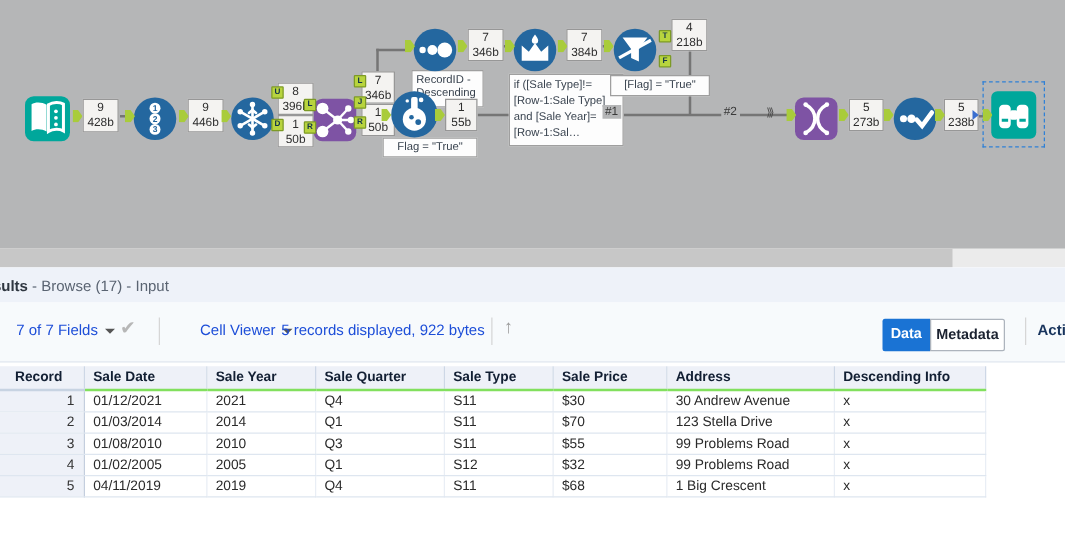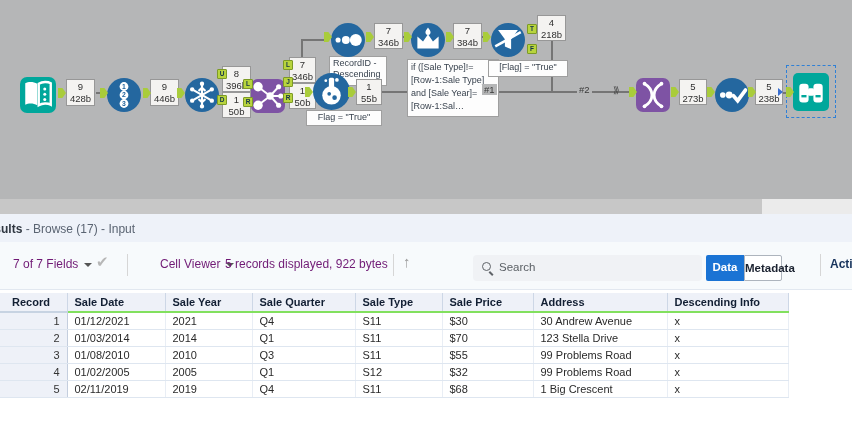--- a/index.html
+++ b/index.html
@@ -33,36 +33,36 @@
   
   .hscroll { position:absolute; left:0; top:199px; width:852px; height:15px; background:#ebebeb; }
   .hscroll .thumb { position:absolute; left:0; top:0; width:762px; height:15px; background:#c7c7c7; }
 
   
   .panel { position:absolute; left:0; top:214px; width:852px; height:217px; background:#fff; }
   .panel-head { position:absolute; left:0; top:0; width:852px; height:28px; background:#eef2f9; }
   .panel-title { position:absolute; left:0; top:8px; font-size:12px; color:#5a6472; white-space:nowrap; }
   .panel-title b { color:#2e3640; margin-left:-21px; }
   .toolbar { position:absolute; left:0; top:28px; width:852px; height:48px; background:#f7fafc; border-bottom:1px solid #e2e8f0; }
-  .tb-text { position:absolute; top:15px; font-size:12px; color:#701a75; white-space:nowrap; }
+  .tb-text { position:absolute; top:15px; font-size:12px; color:#1d4ed8; white-space:nowrap; }
   .caret { display:inline-block; width:0; height:0; border-left:4px solid transparent; border-right:4px solid transparent;
            border-top:4px solid #555; margin-left:6px; vertical-align:middle; }
   .tb-sep { position:absolute; top:12px; width:1px; height:22px; background:#d6d6d6; }
   .tb-check { position:absolute; left:96px; top:11px; color:#b7b7b7; font-size:15px; }
   .tb-up { position:absolute; left:403px; top:11px; color:#9c9c9c; font-size:15px; font-weight:bold; }
   .searchbox { position:absolute; left:473px; top:13px; width:229px; height:26px; background:#f0f2f5; border-radius:4px; }
   .search-glyph { position:absolute; left:9px; top:7px; width:9px; height:9px; border:1.5px solid #5f6368; border-radius:50%; }
   .search-glyph::after { content:""; position:absolute; left:7px; top:8px; width:5px; height:1.5px; background:#5f6368;
                          transform:rotate(45deg); transform-origin:0 0; }
   .searchbox input { position:absolute; left:26px; top:1px; width:195px; height:22px; border:none; background:transparent;
                      font-family:"Liberation Sans",sans-serif; font-size:11.5px; color:#333; outline:none; }
   .searchbox input::placeholder { color:#5b6065; }
   .btn { position:absolute; top:13px; height:26px; font-size:11.5px; font-weight:bold; text-align:center; line-height:25px; }
   .btn-data { left:706px; width:38px; background:#1a73d4; color:#fff; border-radius:2px 0 0 2px; }
-  .btn-meta { left:744px; width:38px; background:#fff; color:#1b2230; border:1px solid #adb4bd; border-radius:0 2px 2px 0; }
+  .btn-meta { left:744px; width:60px; background:#fff; color:#1b2230; border:1px solid #adb4bd; border-radius:0 2px 2px 0; }
   .tb-actions { position:absolute; left:830px; top:15px; font-size:12px; font-weight:bold; color:#17335c; white-space:nowrap; }
 
   
   .grid { position:absolute; left:0; top:79px; border-collapse:collapse; table-layout:fixed; width:788px; font-size:11px; }
   .grid th { height:19px; background:#eef1f8; color:#121f33; font-weight:bold; text-align:left; padding:0 0 0 7px;
              border-right:1px solid #cdd7e6; border-bottom:2px solid #82e05e; overflow:hidden; white-space:nowrap; }
   .grid th.c0 { border-bottom:2px solid #c7d3e2; padding-left:12px; }
   .grid td { height:17px; background:#fff; color:#2a2a2a; padding:0 0 0 7px; border-bottom:1px solid #dee6f0;
              border-right:1px solid #e9eef5; overflow:hidden; white-space:nowrap; }
   .grid td.c0 { background:#eef1f8; text-align:right; padding:0 7px 0 0; border-right:1px solid #c4cede; color:#333; }
@@ -334,24 +334,20 @@
       <span>7 of 7 Fields</span><span class="caret"></span>
     </div>
     <div class="tb-check">✔</div>
     <div class="tb-sep" style="left:127px;"></div>
     <div class="tb-text" style="left:160px;">
       <span>Cell Viewer</span><span class="caret"></span>
     </div>
     <div class="tb-text" style="left:225px;">5 records displayed, 922 bytes</div>
     <div class="tb-sep" style="left:393px;"></div>
     <div class="tb-up">↑</div>
-    <div class="searchbox">
-      <span class="search-glyph"></span>
-      <input type="text" placeholder="Search" style="">
-    </div>
     <div class="btn btn-data">Data</div>
     <div class="btn btn-meta">Metadata</div>
     <div class="tb-sep" style="left:820px;"></div>
     <div class="tb-actions">Actions</div>
   </div>
 
   <table class="grid">
     <thead>
         <tr>
           <th class="c0">Record</th>
@@ -400,21 +396,21 @@
           <td class="c1">01/02/2005</td>
           <td class="c2">2005</td>
           <td class="c3">Q1</td>
           <td class="c4">S12</td>
           <td class="c5">$32</td>
           <td class="c6">99 Problems Road</td>
           <td class="c7">x</td>
         </tr>
         <tr>
           <td class="c0">5</td>
-          <td class="c1">02/11/2019</td>
+          <td class="c1">04/11/2019</td>
           <td class="c2">2019</td>
           <td class="c3">Q4</td>
           <td class="c4">S11</td>
           <td class="c5">$68</td>
           <td class="c6">1 Big Crescent</td>
           <td class="c7">x</td>
         </tr>
       </tbody>
   </table>
 </div>

